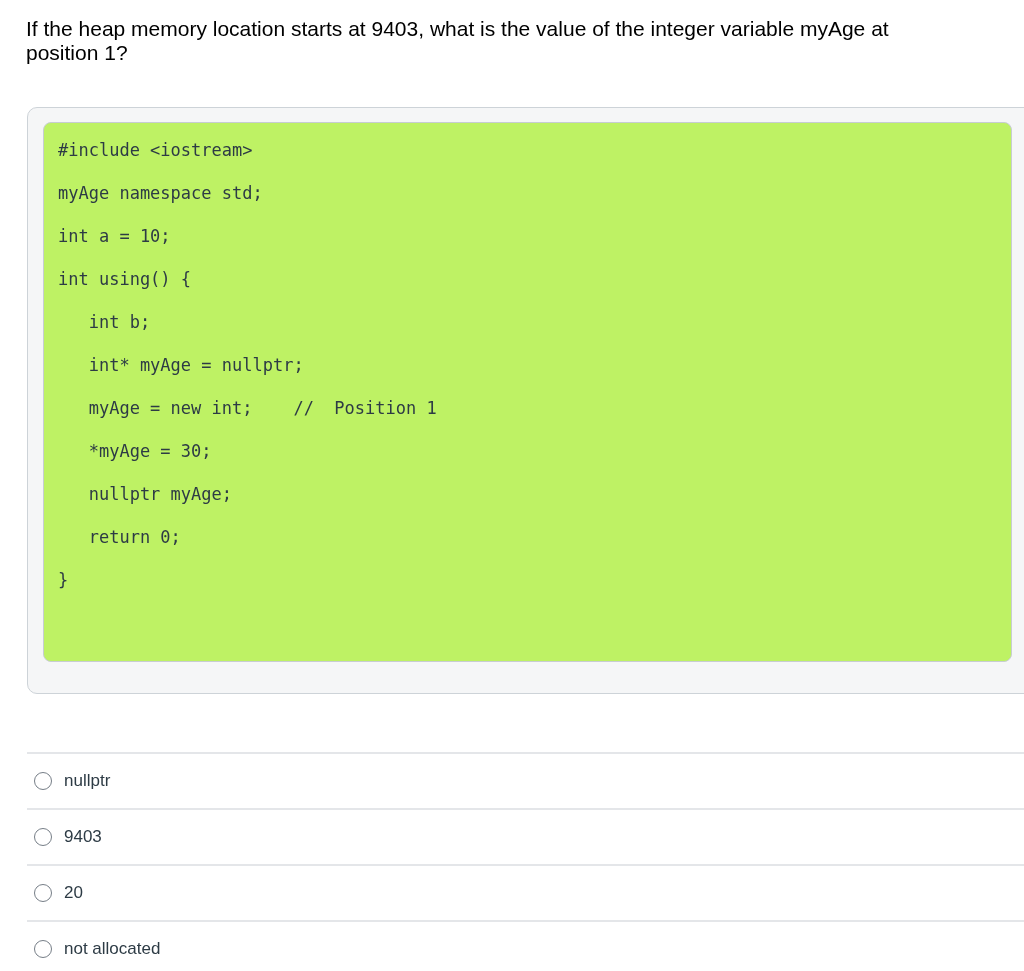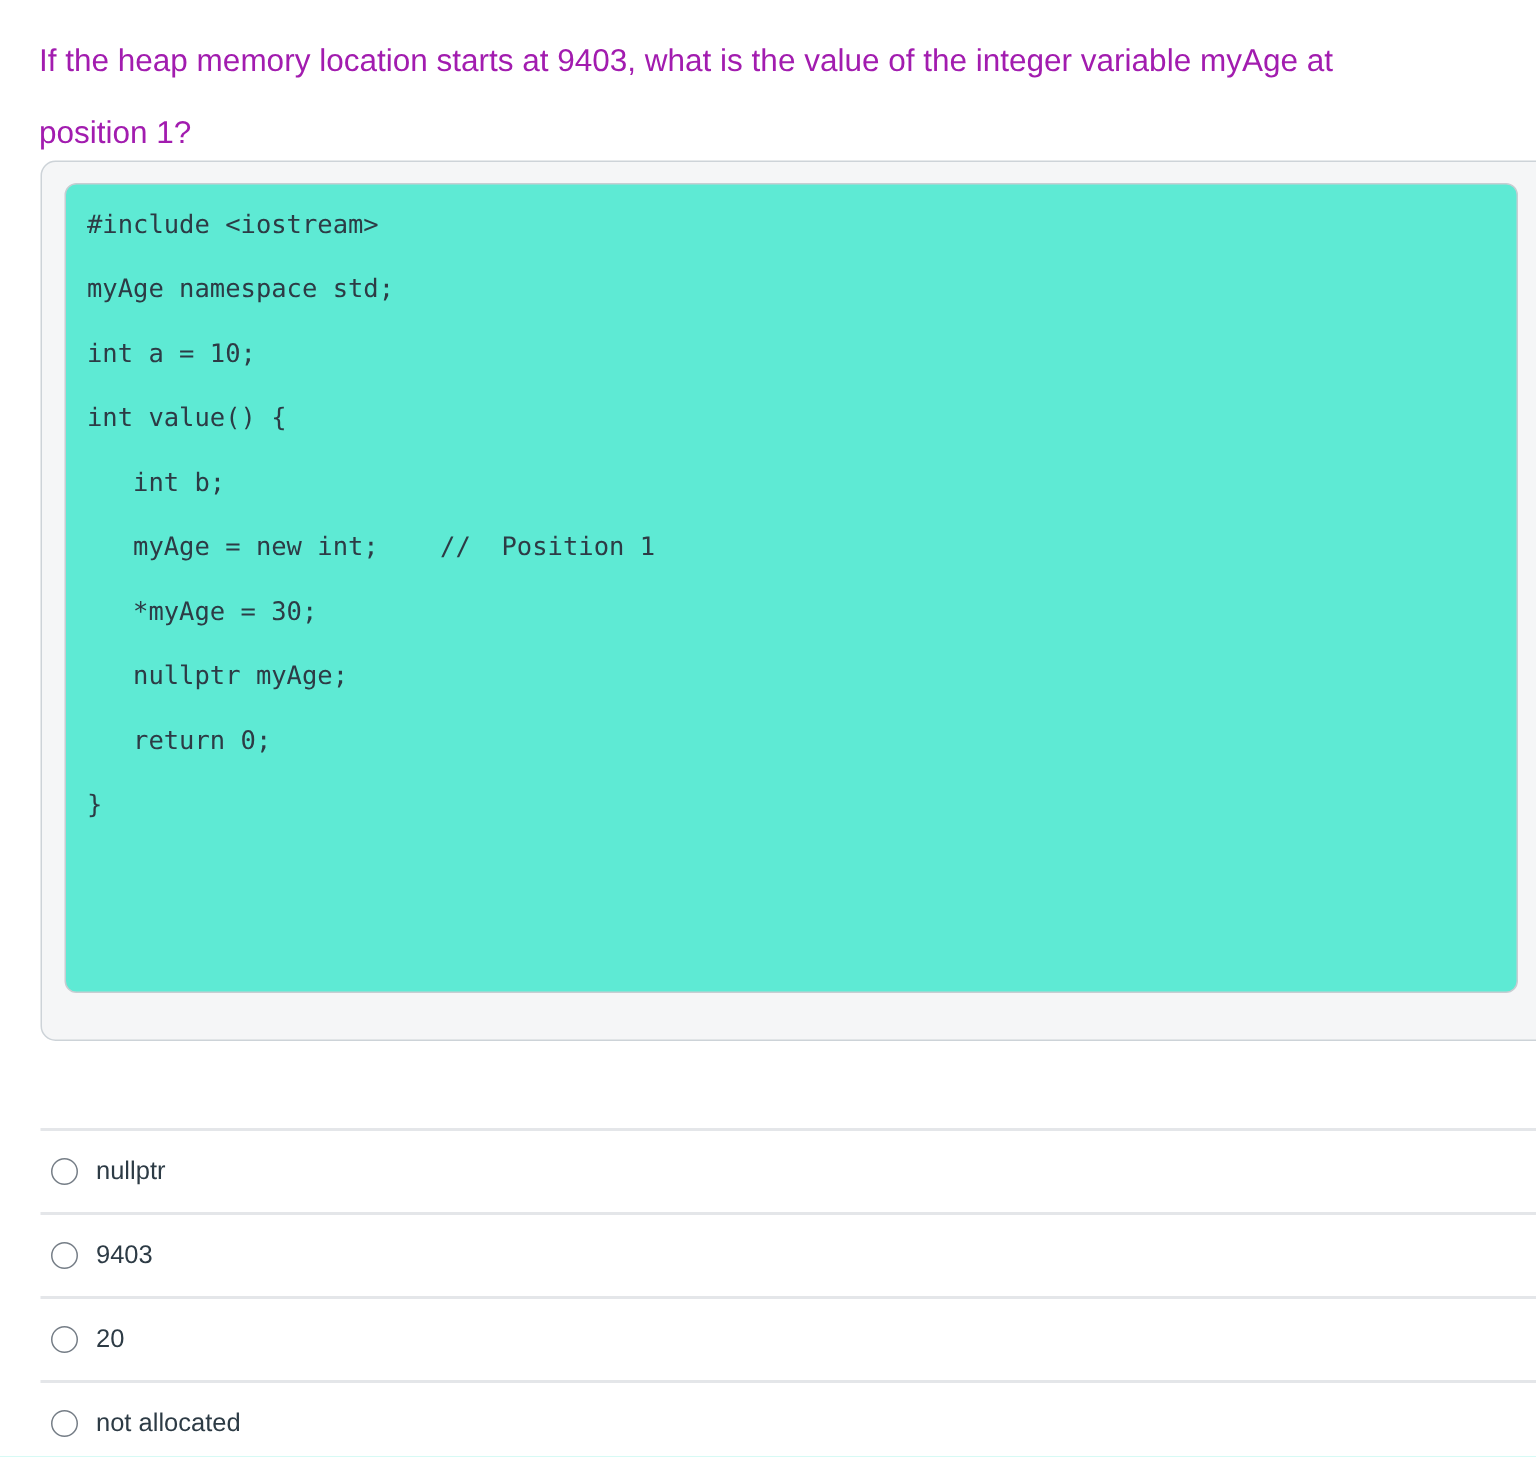--- a/index.html
+++ b/index.html
@@ -16,42 +16,42 @@
     height: 971px;
     font-family: "Liberation Sans", sans-serif;
     color: #2d3b45;
   }
   .question-text {
     position: absolute;
     left: 26px;
     top: 17px;
     width: 980px;
     font-size: 21px;
-    line-height: 48px;
+    line-height: 24px;
     white-space: pre-line;
-    color: #a21caf;
+    color: #000000;
   }
   .question-body {
     position: absolute;
     left: 27px;
     top: 107px;
     width: 1010px;              
     height: 587px;
     background: #f5f6f7;
     border: 1px solid #cdd3d8;
     border-radius: 10px;
     box-sizing: border-box;
   }
   .code-block {
     position: absolute;
     left: 15px;
     top: 14px;
     width: 969px;
     height: 540px;
-    background: #5eead4;
+    background: #bef264;
     border: 1px solid #c7cdd2;
     border-radius: 8px;
     box-sizing: border-box;
     padding: 6px 14px 0 14px;
     overflow: hidden;
   }
   .code-line {
     font-family: "DejaVu Sans Mono", monospace;
     font-size: 17px;
     line-height: 43px;
@@ -96,22 +96,23 @@
 <div class="page">
 
   <div class="question-text">If the heap memory location starts at 9403, what is the value of the integer variable myAge at
 position 1?</div>
 
   <div class="question-body">
     <div class="code-block">
       <div class="code-line">#include &lt;iostream&gt;</div>
       <div class="code-line">myAge namespace std;</div>
       <div class="code-line">int a = 10;</div>
-      <div class="code-line">int value() {</div>
+      <div class="code-line">int using() {</div>
       <div class="code-line">   int b;</div>
+      <div class="code-line">   int* myAge = nullptr;</div>
       <div class="code-line">   myAge = new int;    //  Position 1</div>
       <div class="code-line">   *myAge = 30;</div>
       <div class="code-line">   nullptr myAge;</div>
       <div class="code-line">   return 0;</div>
       <div class="code-line">}</div>
     </div>
   </div>
 
   <div class="options">
 

